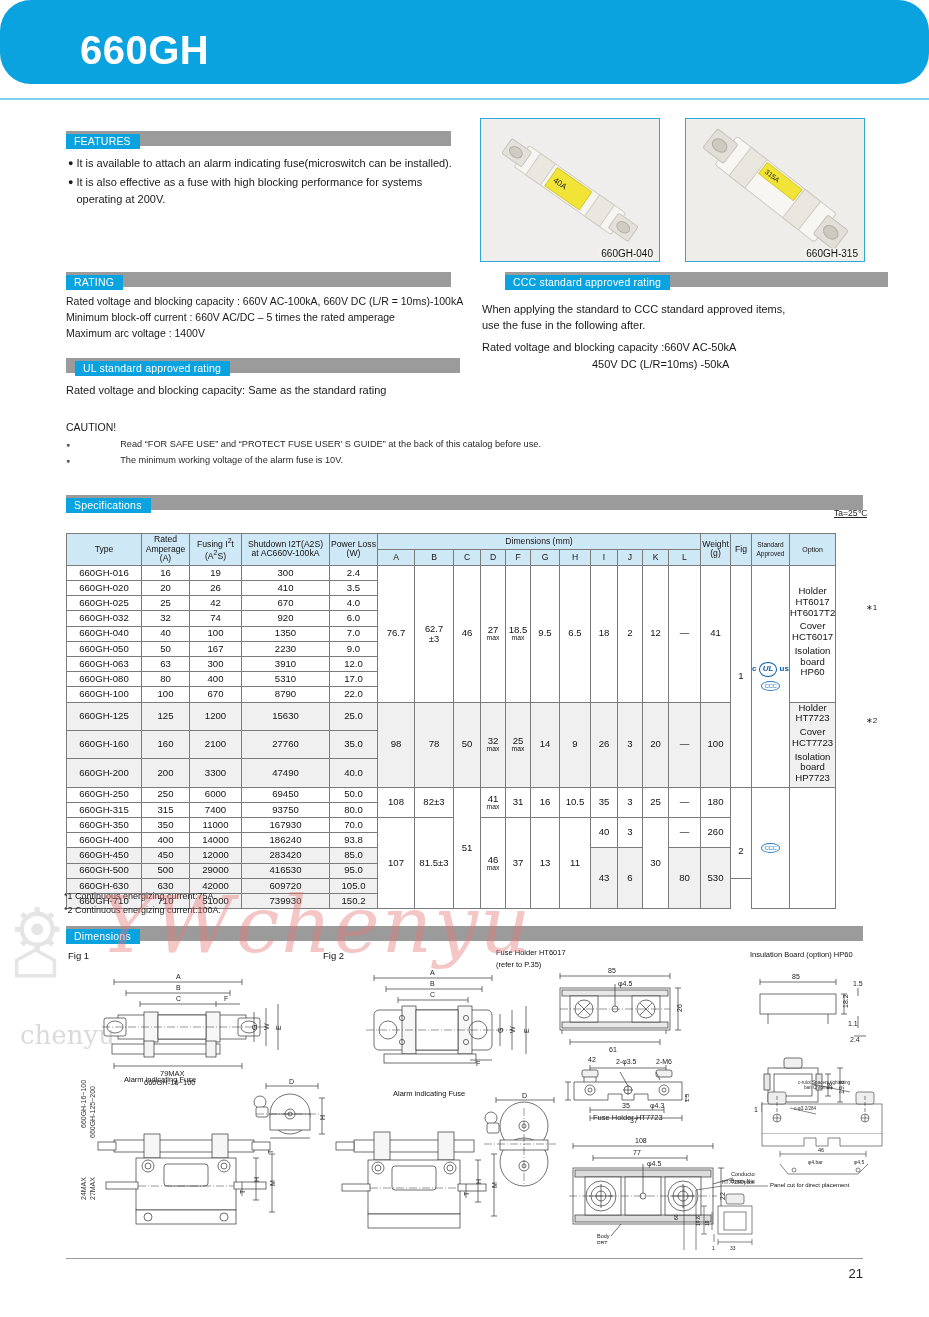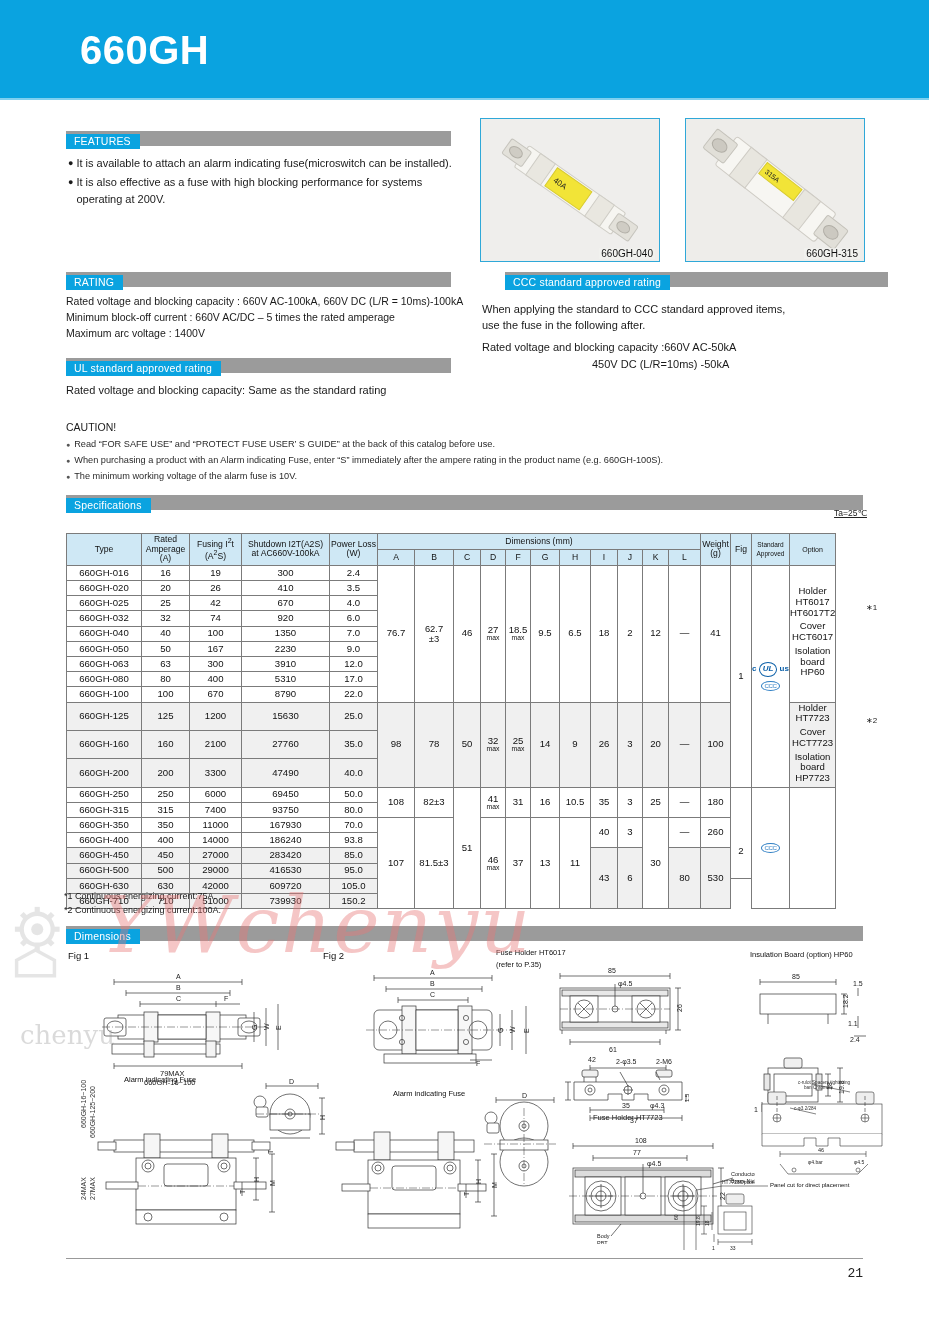--- a/index.html
+++ b/index.html
@@ -3,22 +3,23 @@
 <meta charset="utf-8">
 <style>
   html,body{margin:0;padding:0;}
   body{
     width:929px;height:1317px;background:#fff;
     font-family:"Liberation Sans","DejaVu Sans",sans-serif;
     color:#1a1a1a;position:relative;overflow:hidden;
   }
   
   .page-header{
-    position:absolute;left:0;top:0;width:929px;height:98px;
+    position:absolute;left:0;top:0;width:929px;height:84px;
     background:#0aa3e0;
+    border-radius:31px;
   }
   .page-header .title{
     position:absolute;left:80px;top:28px;
     font-size:40px;font-weight:bold;color:#fff;letter-spacing:.5px;
   }
   .header-rule{position:absolute;left:0;top:98px;width:929px;height:2px;background:#7fd0ef;}
 
   
   .secbar{position:absolute;height:15px;background:#9b9b9b;}
   .secbar .lbl{
@@ -39,21 +40,21 @@
   .photo-box{position:absolute;border:1px solid #2fa8d8;background:#f2f1ef;overflow:hidden;}
   .photo-cap{
     position:absolute;right:4px;bottom:2px;font-size:10px;color:#111;
     background:rgba(242,241,239,.75);padding:0 2px;
   }
   .fuse-art{position:absolute;left:0;top:0;width:100%;height:100%;}
 
   
   .caution-title{position:absolute;left:66px;top:421px;font-size:10.5px;}
   .caution-list{position:absolute;left:66px;top:437px;width:800px;}
-  .caution-item{display:flex;font-size:9.2px;line-height:15px;color:#2a2a2a;}
+  .caution-item{display:flex;font-size:9.2px;line-height:15px;color:#2a2a2a;gap:46px;}
   .caution-item .dot{flex:0 0 auto;margin-right:4px;font-size:7px;line-height:16px;color:#555;}
 
   
   .ta-note{position:absolute;right:62px;top:508px;font-size:8.5px;color:#222;text-decoration:underline;}
   table.spec{
     position:absolute;left:66px;top:533px;border-collapse:collapse;
     font-size:9px;background:#fff;table-layout:fixed;
   }
   table.spec th,table.spec td{
     border:1px solid #7b7b7b;text-align:center;vertical-align:middle;
@@ -80,21 +81,21 @@
   .foot-note{position:absolute;left:64px;font-size:9px;line-height:13px;}
 
   
   .dim-area{position:absolute;left:60px;top:948px;width:810px;height:318px;}
   .dim-label{position:absolute;font-size:9.5px;color:#111;}
   .dim-label.small{font-size:7.5px;}
   .dim-label.tiny{font-size:5.6px;color:#333;}
   .vtext{transform:rotate(-90deg);transform-origin:0 0;white-space:nowrap;}
 
   .page-footer-rule{position:absolute;left:66px;top:1258px;width:797px;height:1px;background:#999;}
-  .page-no{position:absolute;right:66px;top:1266px;font-size:13px;color:#222;font-family:Liberation Mono, monospace;}
+  .page-no{position:absolute;right:66px;top:1266px;font-size:13px;color:#222;}
 
   
   .wm{position:absolute;pointer-events:none;}
   .wm-text{
     left:88px;top:880px;font-size:78px;font-style:italic;font-family:"DejaVu Serif",serif;
     color:rgba(232,120,120,.42);letter-spacing:2px;margin-left:12px;
   }
   .wm-sub{left:20px;top:1020px;font-size:26px;color:rgba(150,150,150,.35);font-family:"DejaVu Serif",serif;}
   .wm-gear{left:8px;top:900px;width:86px;height:86px;opacity:.22;}
 </style>
@@ -155,42 +156,38 @@
   <div class="photo-cap">660GH-315</div>
 </div>
 
 <div class="secbar" style="left:66px;top:272px;width:385px;">
   <span class="lbl">RATING</span>
 </div>
 <div class="body-text" style="left:66px;top:294px;">Rated voltage and blocking capacity : 660V AC-100kA, 660V DC (L/R = 10ms)-100kA</div>
 <div class="body-text" style="left:66px;top:310px;">Minimum block-off current : 660V AC/DC – 5 times the rated amperage</div>
 <div class="body-text" style="left:66px;top:326px;">Maximum arc voltage : 1400V</div>
 
-<div class="secbar" style="left:66px;top:358px;width:385px;">
+<div class="secbar" style="left:66px;top:358px;width:385px;padding-left:9px;">
   <span class="lbl">UL  standard approved rating</span>
 </div>
 <div class="body-text" style="left:66px;top:383px;font-size:11px;">Rated voltage and blocking capacity: Same as the standard rating</div>
 
 <div class="secbar" style="left:505px;top:272px;width:383px;">
   <span class="lbl">CCC standard approved rating</span>
 </div>
 <div class="body-text" style="left:482px;top:302px;font-size:11px;">When applying the standard to CCC standard approved items,</div>
 <div class="body-text" style="left:482px;top:318px;font-size:11px;">use the fuse in the following after.</div>
 <div class="body-text" style="left:482px;top:340px;font-size:11px;">Rated voltage and blocking capacity :660V AC-50kA</div>
 <div class="body-text" style="left:592px;top:357px;font-size:11px;">450V DC (L/R=10ms) -50kA</div>
 
 <div class="caution-title">CAUTION!</div>
 <div class="caution-list">
   <div class="caution-item">
     <span class="dot">●</span>
     <span>Read “FOR SAFE USE” and “PROTECT FUSE USER’ S GUIDE” at the back of this catalog before use.</span>
-  </div>
-  <div class="caution-item">
-    <span class="dot">●</span>
-    <span>When purchasing a product with an Alarm indicating Fuse, enter “S” immediately after the ampere rating in the product name (e.g. 660GH-100S).</span>
   </div>
   <div class="caution-item">
     <span class="dot">●</span>
     <span>The minimum working voltage of the alarm fuse is 10V.</span>
   </div>
 </div>
 
 <div class="secbar" style="left:66px;top:495px;width:797px;">
   <span class="lbl">Specifications</span>
 </div>
@@ -470,21 +467,21 @@
     <tr>
       <td>660GH-400</td>
       <td>400</td>
       <td>14000</td>
       <td>186240</td>
       <td>93.8</td>
     </tr>
     <tr class="alt">
       <td>660GH-450</td>
       <td>450</td>
-      <td>27000</td>
+      <td>12000</td>
       <td>283420</td>
       <td>85.0</td>
       <td rowspan="4">43</td>
       <td rowspan="4">6</td>
       <td rowspan="4">80</td>
       <td rowspan="4">530</td>
     </tr>
     <tr class="alt">
       <td>660GH-500</td>
       <td>500</td>

